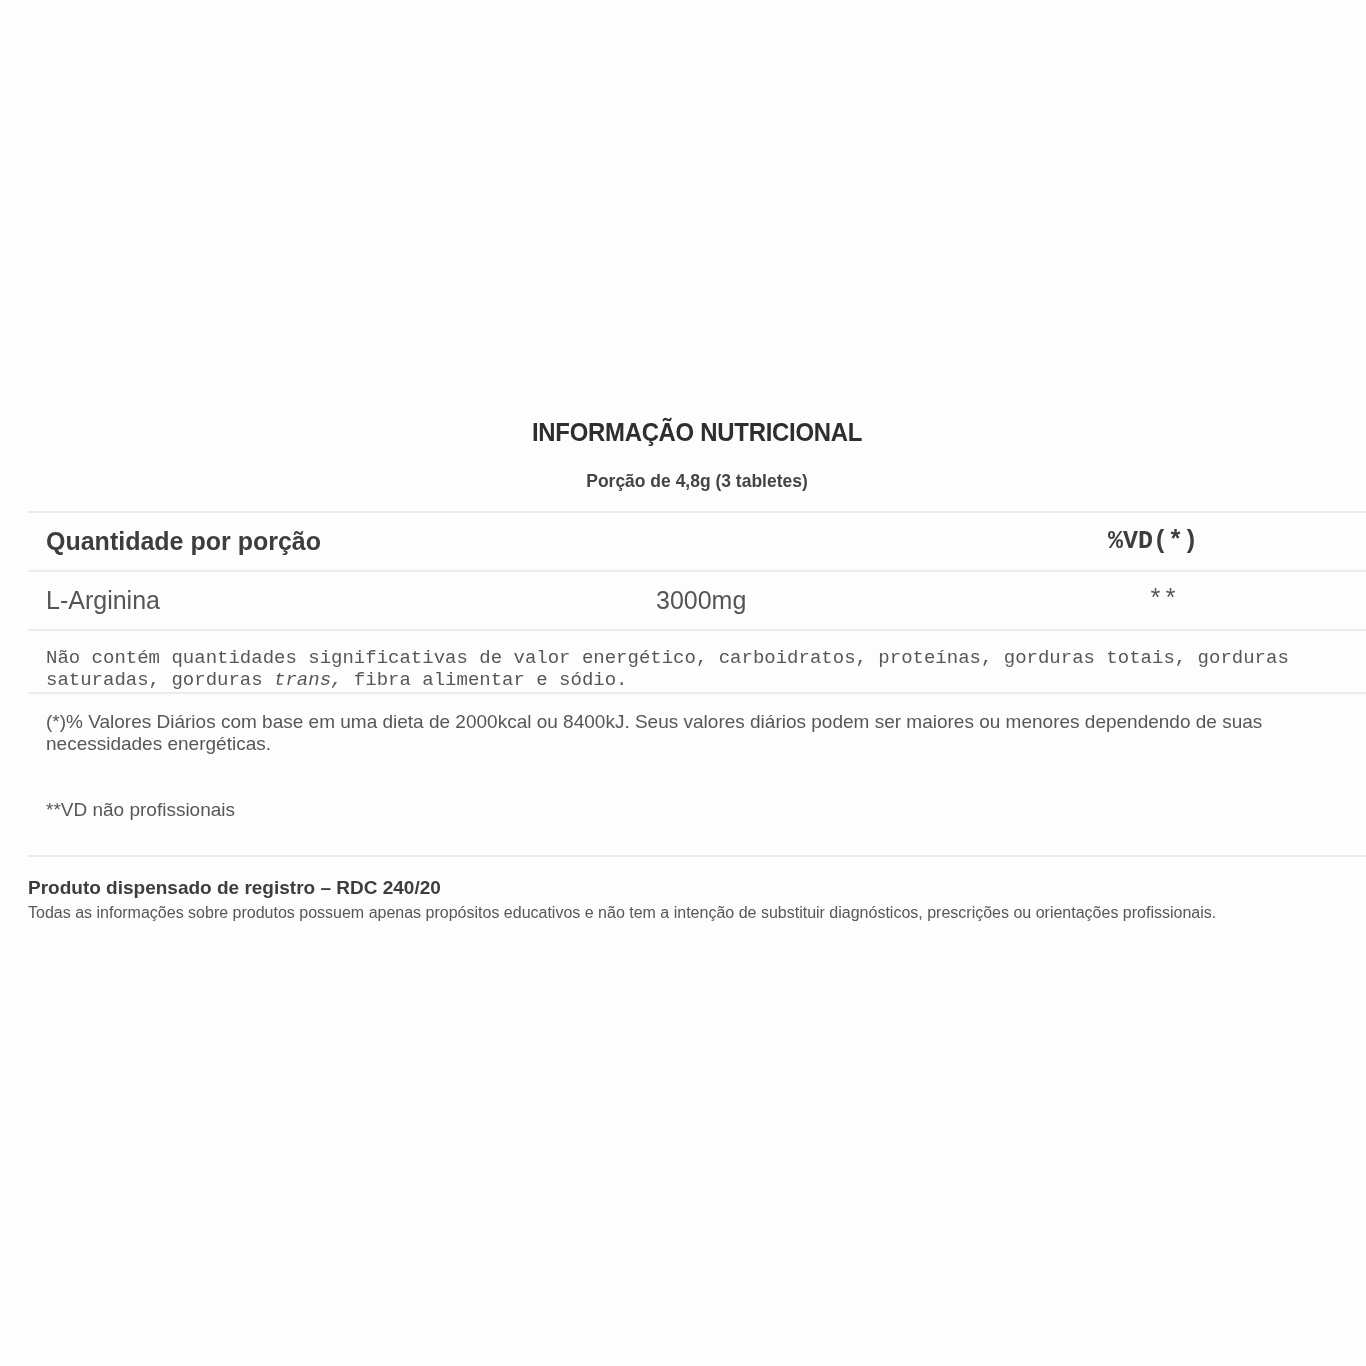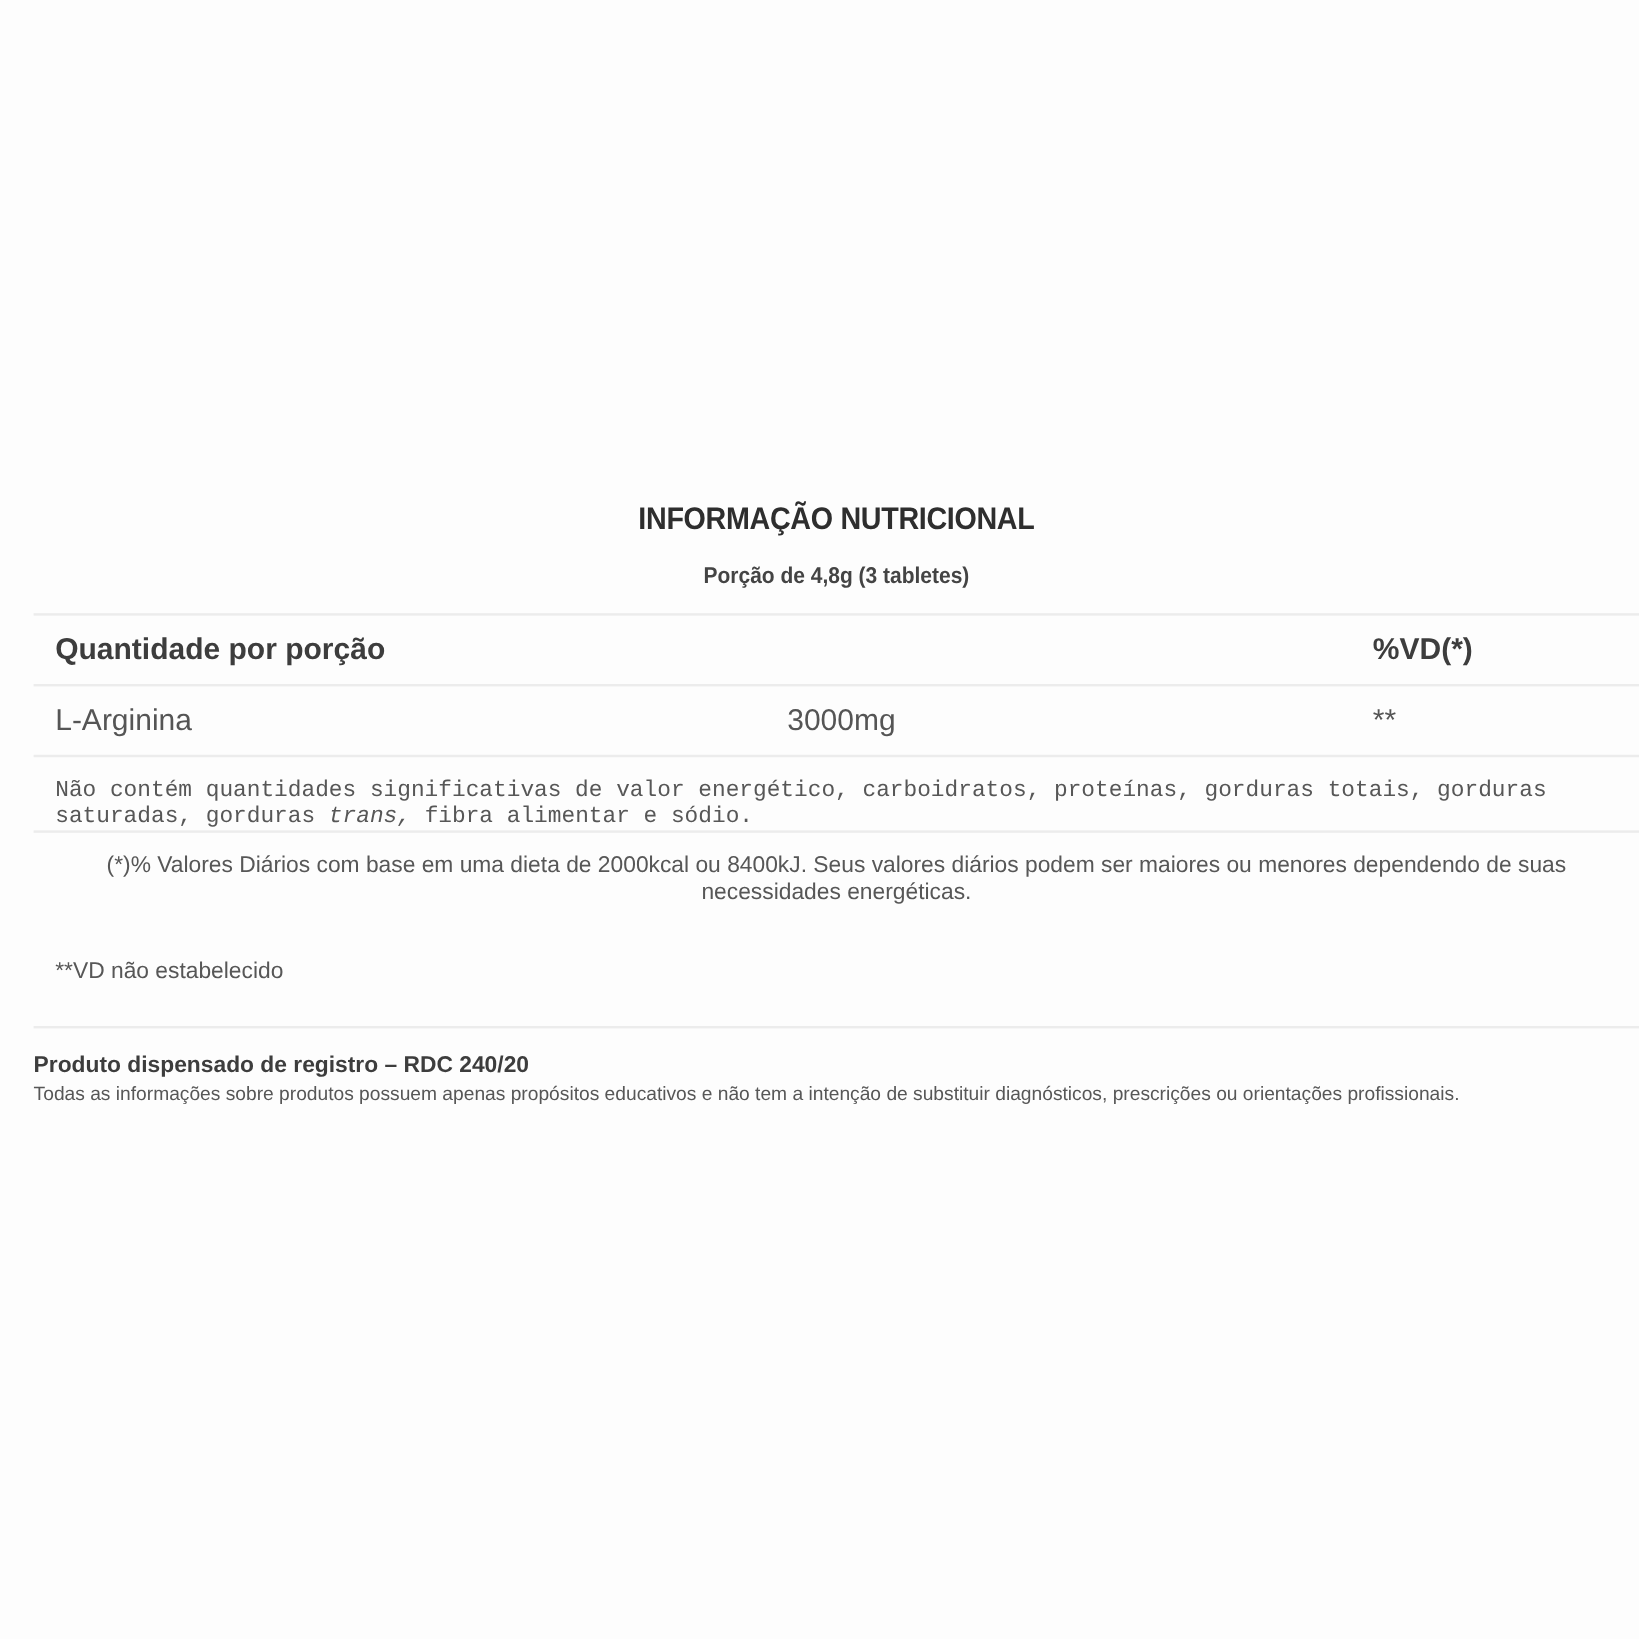--- a/index.html
+++ b/index.html
@@ -59,39 +59,40 @@
       line-height: 57px;
     }
     .row .c2 {
       position: absolute;
       left: 628px;
       top: 0;
       line-height: 57px;
     }
     .row .c3 {
       position: absolute;
-      left: 1116px;
+      left: 1080px;
       width: 70px;
-      text-align: left;
+      text-align: right;
       top: 0;
       line-height: 57px;
+      font-family: Liberation Mono, monospace;
     }
     .row.head {
       font-weight: bold;
       color: #3d3d3d;
     }
     .note {
       padding: 16px 18px 0 18px;
       font-size: 19px;
       line-height: 22px;
       color: #575757;
       border-bottom: 2px solid #ececec;
     }
     .note.n1 { height: 63px; box-sizing: border-box; font-family: Liberation Mono, monospace; }
-    .note.n2 { border-bottom: none; padding-top: 17px; text-align: center; }
+    .note.n2 { border-bottom: none; padding-top: 17px; }
     .note.n3 { padding-top: 44px; height: 102px; box-sizing: border-box; }
     .note em { font-style: italic; }
     .footer {
       position: absolute;
       left: 28px;
       top: 874px;
       width: 1300px;
     }
     .footer .reg {
       font-weight: bold;
@@ -121,20 +122,20 @@
     <div class="row">
       <span class="c1">L-Arginina</span>
       <span class="c2">3000mg</span>
       <span class="c3">**</span>
     </div>
 
     <div class="note n1"><span>Não contém quantidades significativas de valor energético, carboidratos, proteínas, gorduras totais, gorduras saturadas, gorduras </span><em>trans,</em><span> fibra alimentar e sódio.</span></div>
 
     <div class="note n2">(*)% Valores Diários com base em uma dieta de 2000kcal ou 8400kJ. Seus valores diários podem ser maiores ou menores dependendo de suas necessidades energéticas.</div>
 
-    <div class="note n3">**VD não estabelecido</div>
+    <div class="note n3">**VD não profissionais</div>
   </div>
 </section>
 
 <section class="footer">
   <div class="reg">Produto dispensado de registro – RDC 240/20</div>
   <div class="disc">Todas as informações sobre produtos possuem apenas propósitos educativos e não tem a intenção de substituir diagnósticos, prescrições ou orientações profissionais.</div>
 </section>
 
 </body></html>

